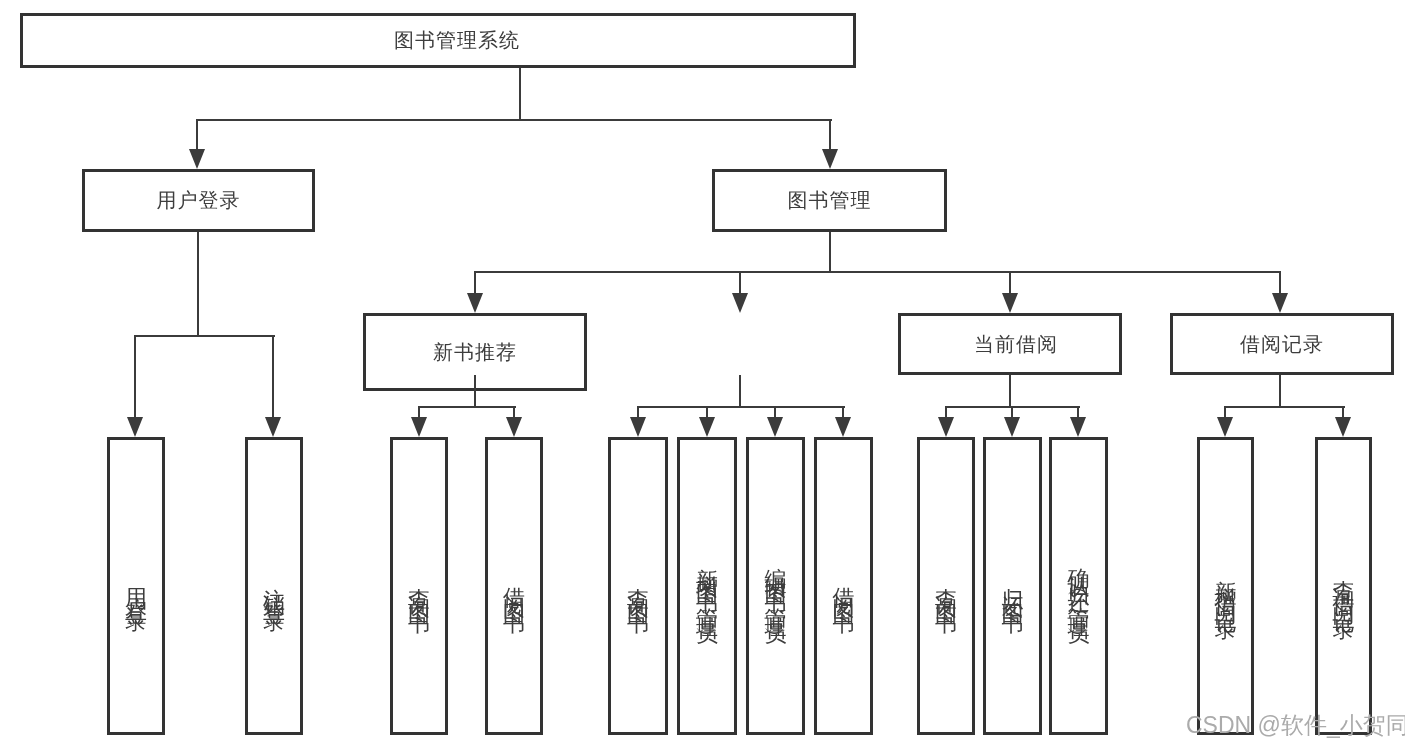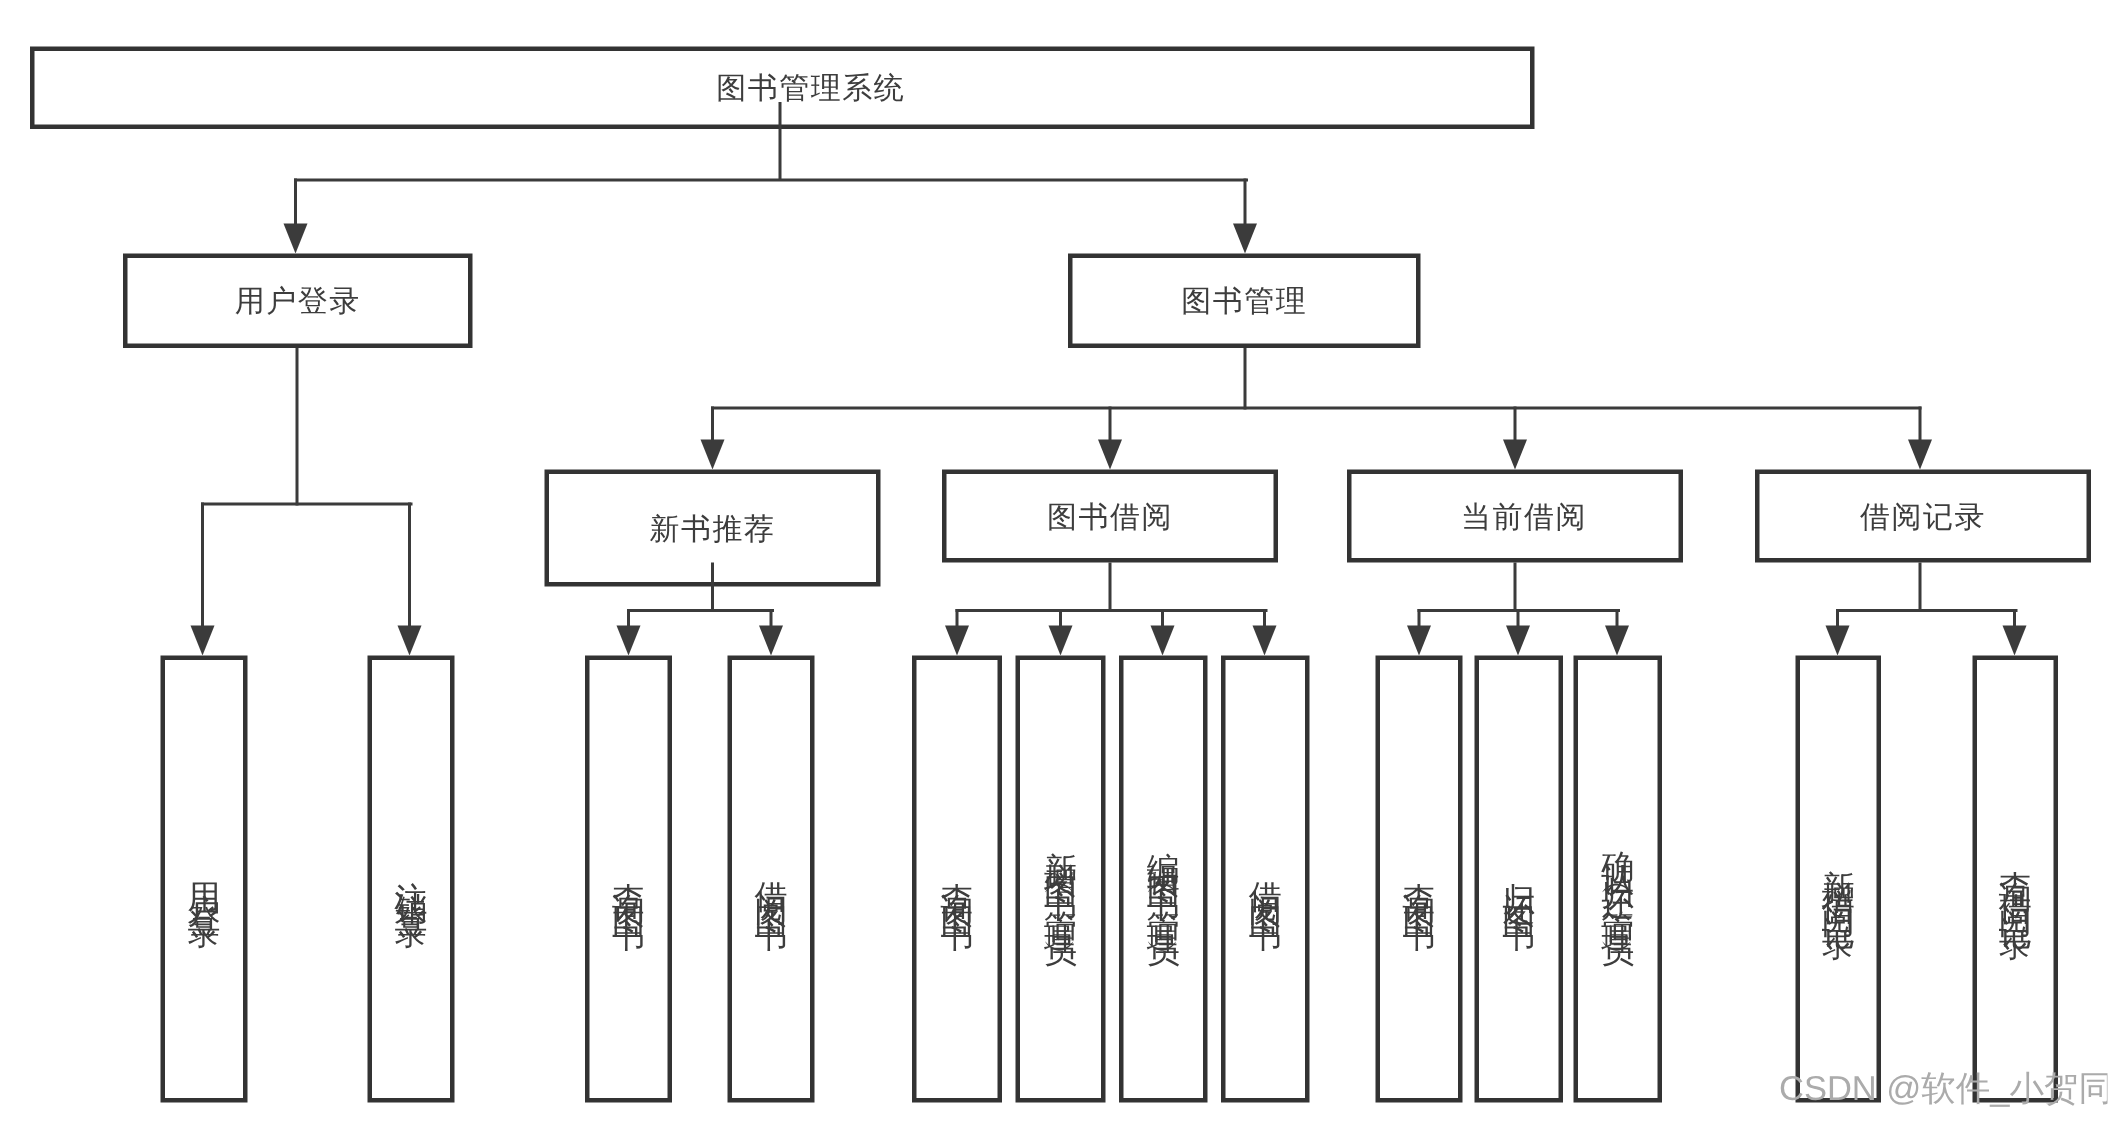--- a/index.html
+++ b/index.html
@@ -38,21 +38,21 @@
   #watermark{
     position:absolute;left:1186px;top:710px;
     color:var(--watermark);font-size:23px;white-space:nowrap;z-index:5;
   }
 </style>
 </head>
 <body>
 
 <div id="stage">
 
-  <div class="box" style="left:20px;top:31px;width:1003px;height:55px;padding-left:38px;">
+  <div class="box" style="left:20px;top:13px;width:836px;height:55px;padding-left:38px;">
     <span>图书管理系统</span>
   </div>
 
   <div class="vline" style="left:519px;top:68px;height:52px;"></div>
   <div class="hline" style="left:196px;top:119px;width:636px;"></div>
   <div class="vline" style="left:196px;top:119px;height:32px;"></div>
   <div class="arrow" style="left:189px;top:149px;"></div>
   <div class="vline" style="left:829px;top:119px;height:32px;"></div>
   <div class="arrow" style="left:822px;top:149px;"></div>
 
@@ -76,23 +76,20 @@
   <div class="arrow" style="left:467px;top:293px;"></div>
   <div class="vline" style="left:739px;top:271px;height:24px;"></div>
   <div class="arrow" style="left:732px;top:293px;"></div>
   <div class="vline" style="left:1009px;top:271px;height:24px;"></div>
   <div class="arrow" style="left:1002px;top:293px;"></div>
   <div class="vline" style="left:1279px;top:271px;height:24px;"></div>
   <div class="arrow" style="left:1272px;top:293px;"></div>
 
   <div class="box" style="left:363px;top:313px;width:224px;height:78px;">
     <span>新书推荐</span>
-  </div>
-  <div class="box" style="left:628px;top:313px;width:224px;height:62px;">
-    <span>图书借阅</span>
   </div>
   <div class="box" style="left:898px;top:313px;width:224px;height:62px;padding-left:12px;">
     <span>当前借阅</span>
   </div>
   <div class="box" style="left:1170px;top:313px;width:224px;height:62px;">
     <span>借阅记录</span>
   </div>
 
   <div class="vline" style="left:474px;top:375px;height:33px;"></div>
   <div class="hline" style="left:418px;top:406px;width:98px;"></div>

